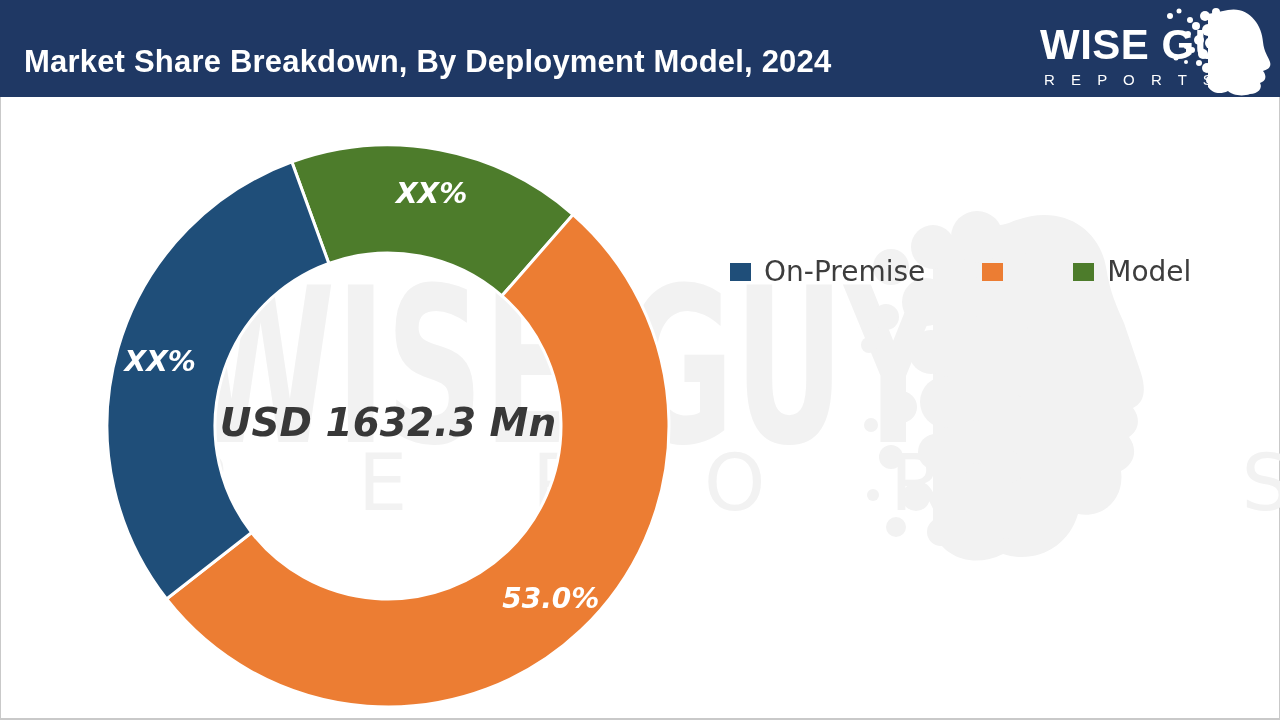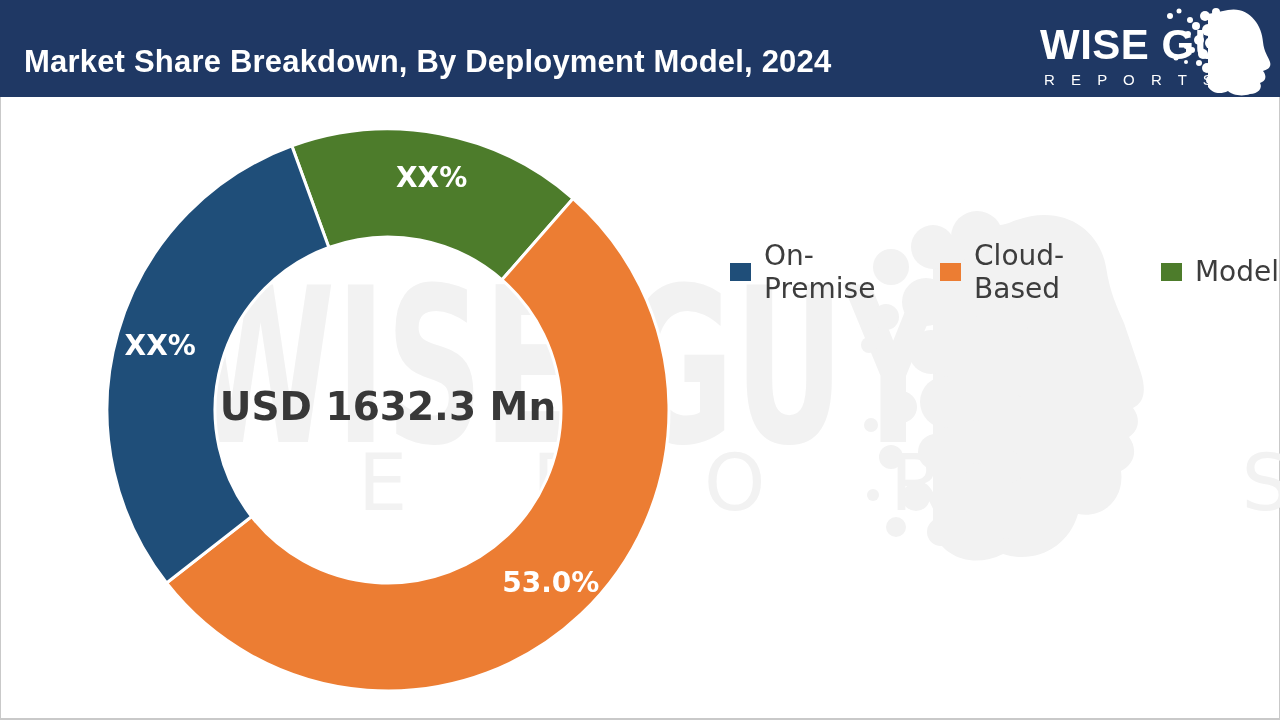--- a/index.html
+++ b/index.html
@@ -29,21 +29,21 @@
     font-size:215px;font-weight:bold;color:#F2F2F2;line-height:1;white-space:nowrap;
     transform:scaleX(0.63);transform-origin:left top;user-select:none;
   }
   .wm-line2{
     position:absolute;left:178px;top:347px;z-index:0;
     font-size:78px;color:#F2F2F2;letter-spacing:50px;line-height:1;white-space:nowrap;
     user-select:none;
   }
   .wm-face{position:absolute;left:858px;top:108px;z-index:0;}
   
-  .donut-wrap{position:absolute;left:102px;top:28px;width:570px;height:570px;z-index:2;}
+  .donut-wrap{position:absolute;left:102px;top:44px;width:570px;height:570px;z-index:2;font-style:italic;}
   .seg-label{
     font-family:"DejaVu Sans","Liberation Sans",sans-serif;
     font-size:28px;font-weight:bold;fill:#ffffff;text-anchor:middle;
   }
   .center-label{
     position:absolute;left:0;right:0;top:258px;text-align:center;
     font-size:39px;line-height:48px;font-weight:bold;color:#383838;white-space:nowrap;
   }
   
   .legend{
@@ -152,20 +152,19 @@
     <div class="center-label">USD 1632.3 Mn</div>
   </div>
 
   <div class="legend">
     <div class="legend-item">
       <span class="legend-swatch" style="background: rgb(31, 78, 121);"></span>
       <span class="legend-label">On-Premise</span>
     </div>
     <div class="legend-item">
       <span class="legend-swatch" style="background: rgb(236, 125, 51);"></span>
-      <span class="legend-label">Cloud-Based</span>
     </div>
     <div class="legend-item">
       <span class="legend-swatch" style="background: rgb(77, 124, 43);"></span>
       <span class="legend-label">Model</span>
     </div>
   </div>
 </div>
 
 </body></html>

